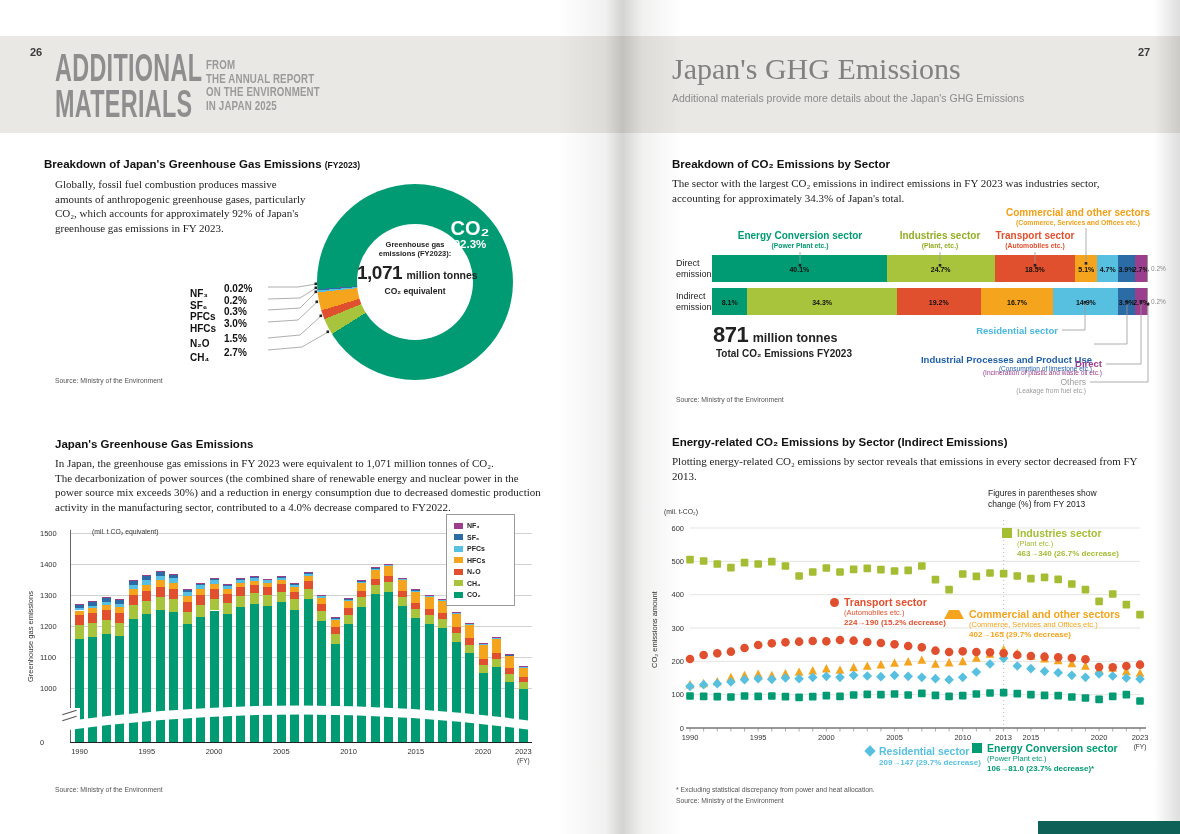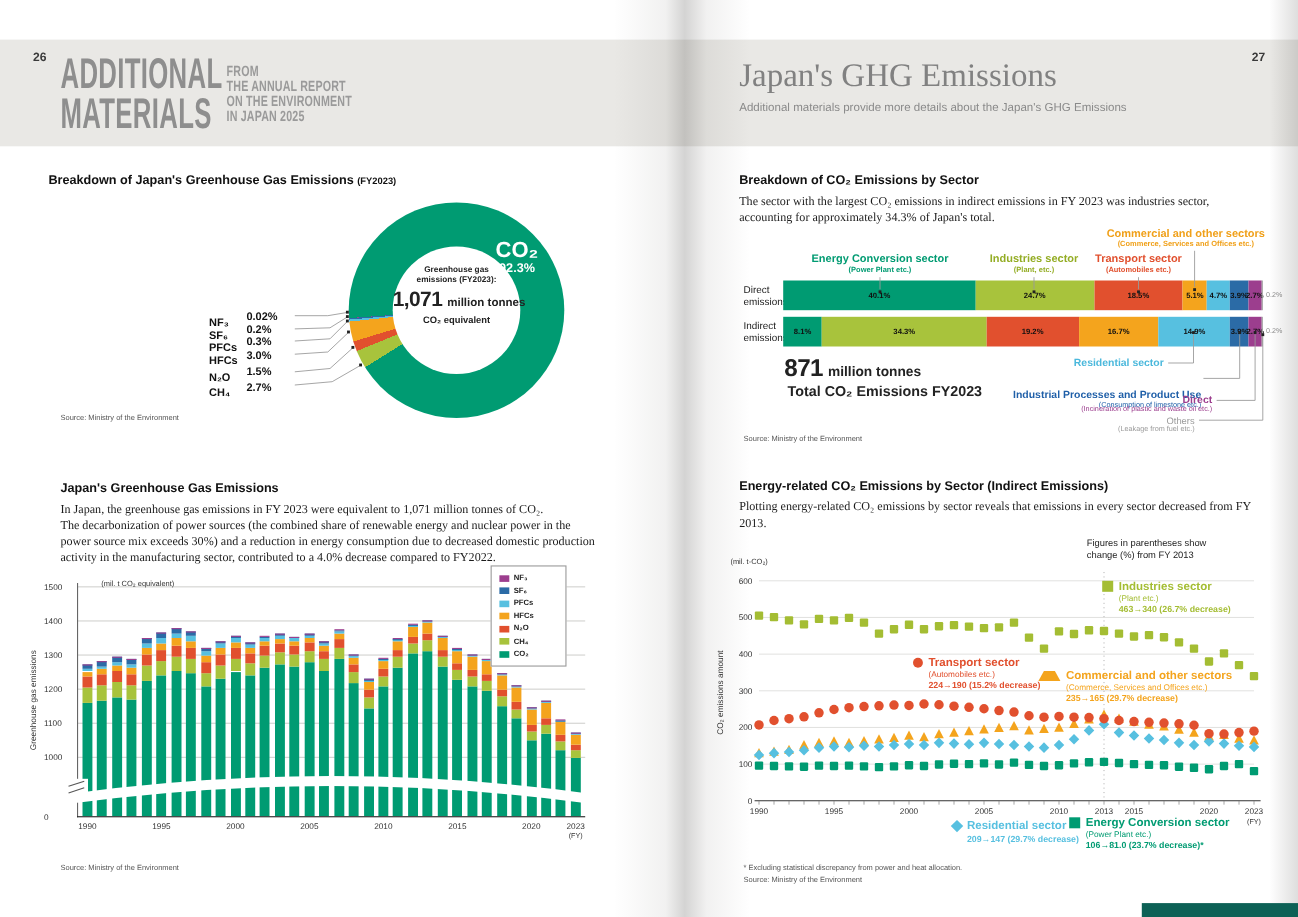--- a/index.html
+++ b/index.html
@@ -61,21 +61,21 @@
     font-size:7px;font-weight:bold;color:#101010;white-space:nowrap;}
   .seg-out{position:absolute;left:475px;top:10px;font-size:6.5px;color:#8d8d8d;white-space:nowrap;}
   .sec-toplabel{position:absolute;text-align:center;transform:translateX(-50%);line-height:1.2;}
   .sec-toplabel .nm{font-size:10px;font-weight:bold;}
   .sec-toplabel .nt{font-size:6.8px;font-weight:bold;}
   .sec-botlabel{position:absolute;text-align:right;line-height:1.2;}
   .sec-botlabel .nm{font-size:9.5px;font-weight:bold;}
   .sec-botlabel .nt{font-size:6.6px;}
   .total-val{font-size:22px;font-weight:bold;letter-spacing:-.5px;}
   .total-unit{font-size:12.5px;font-weight:bold;}
-  .total-cap{font-size:13px;font-weight:bold;}
+  .total-cap{font-size:10px;font-weight:bold;}
   
   #scatter-svg{position:absolute;left:690px;top:528px;overflow:visible;}
   svg{overflow:visible;}
   .ann-name{font-weight:bold;font-size:10.5px;line-height:1.15;}
   .ann-sub{font-size:7.5px;line-height:1.25;}
   .ann-chg{font-size:8px;font-weight:bold;line-height:1.4;}
   .ann-flex{display:flex;gap:5px;}
   .sw-sq{width:10px;height:10px;flex:0 0 10px;margin-top:1px;}
   .sw-ci{width:9px;height:9px;flex:0 0 9px;border-radius:50%;margin-top:2px;}
   .tri-sw{width:0;height:0;flex:0 0 10px;border-left:5px solid transparent;border-right:5px solid transparent;
@@ -109,20 +109,21 @@
       <div>THE ANNUAL REPORT</div>
       <div>ON THE ENVIRONMENT</div>
       <div>IN JAPAN 2025</div>
     </div>
   </div>
 
   <div class="abs h-sec" style="left:44px;top:158px;">
     <span>Breakdown of Japan's Greenhouse Gas Emissions</span>
     <span class="h-note">(FY2023)</span>
   </div>
+  <div class="abs body-text serif" style="left:55px;top:177px;width:258px;">Globally, fossil fuel combustion produces massive amounts of anthropogenic greenhouse gases, particularly CO₂, which accounts for approximately 92% of Japan's greenhouse gas emissions in FY 2023.</div>
 
   <div id="donut-ring" style="background: conic-gradient(from 238deg, rgb(168, 195, 60) 0deg, rgb(168, 195, 60) 9.72deg, rgb(225, 80, 46) 9.72deg, rgb(225, 80, 46) 15.12deg, rgb(244, 164, 29) 15.12deg, rgb(244, 164, 29) 25.92deg, rgb(87, 192, 224) 25.92deg, rgb(87, 192, 224) 27deg, rgb(43, 107, 166) 27deg, rgb(43, 107, 166) 27.72deg, rgb(156, 62, 142) 27.72deg, rgb(156, 62, 142) 27.79deg, rgb(0, 155, 114) 27.79deg, rgb(0, 155, 114) 360.07deg);"></div>
   <div id="donut-hole">
     <div style="padding-top:16px;">
       <div class="dc-small">Greenhouse gas</div>
       <div class="dc-small">emissions (FY2023):</div>
       <div style="margin-top:3px;white-space:nowrap;">
         <span class="dc-val">1,071</span>
         <span class="dc-unit">million tonnes</span>
       </div>
@@ -823,21 +824,21 @@
       <div class="ann-sub">(Automobiles etc.)</div>
       <div class="ann-chg">224→190 (15.2% decrease)</div>
     </div>
   </div>
 
   <div class="abs ann-flex" style="left:944px;top:608px;">
     <span class="tri-sw" style="border-bottom-color: rgb(244, 164, 29);"></span>
     <div style="color: rgb(244, 164, 29);">
       <div class="ann-name">Commercial and other sectors</div>
       <div class="ann-sub">(Commerce, Services and Offices etc.)</div>
-      <div class="ann-chg">235→165 (29.7% decrease)</div>
+      <div class="ann-chg">402→165 (29.7% decrease)</div>
     </div>
   </div>
 
   <div class="abs ann-flex" style="left:866px;top:745px;">
     <span class="sw-di" style="background: rgb(87, 192, 224);"></span>
     <div style="color: rgb(87, 192, 224);">
       <div class="ann-name">Residential sector</div>
       <div class="ann-chg">209→147 (29.7% decrease)</div>
     </div>
   </div>

